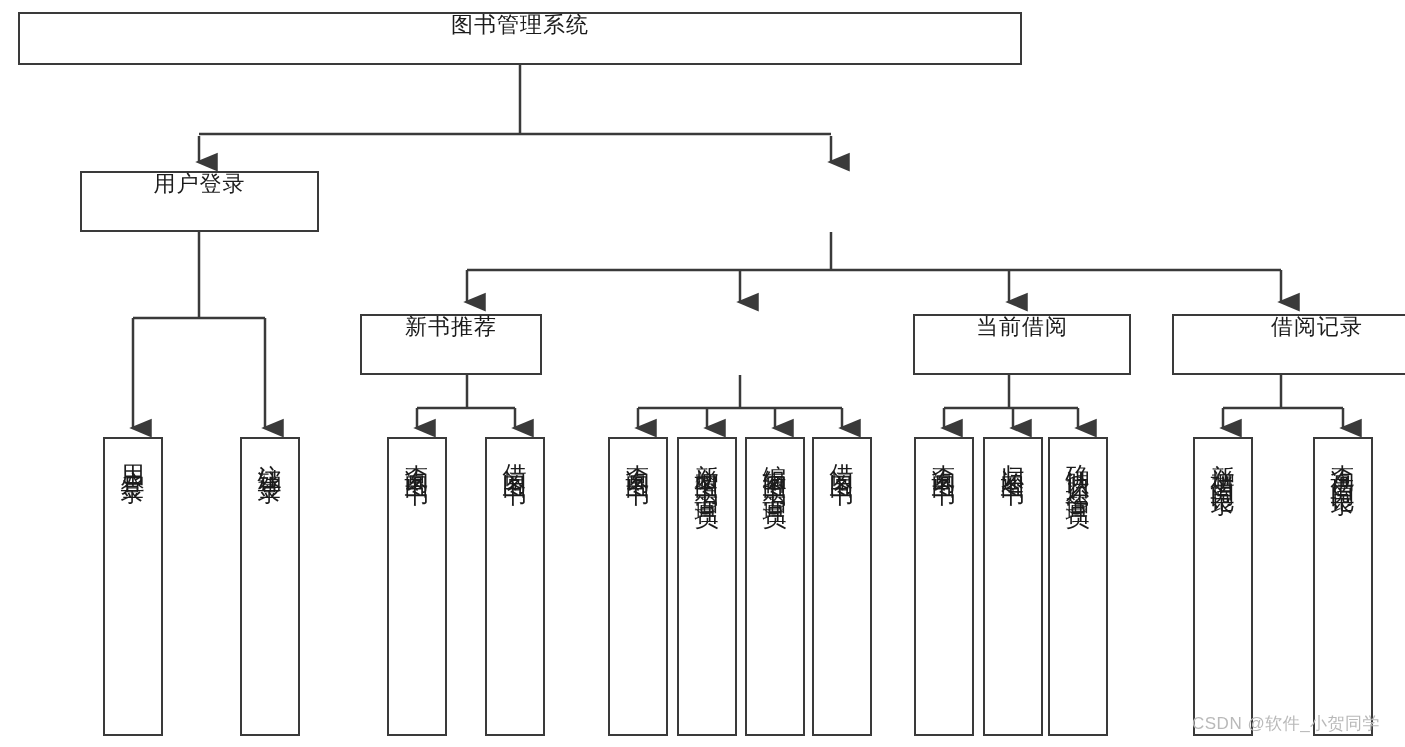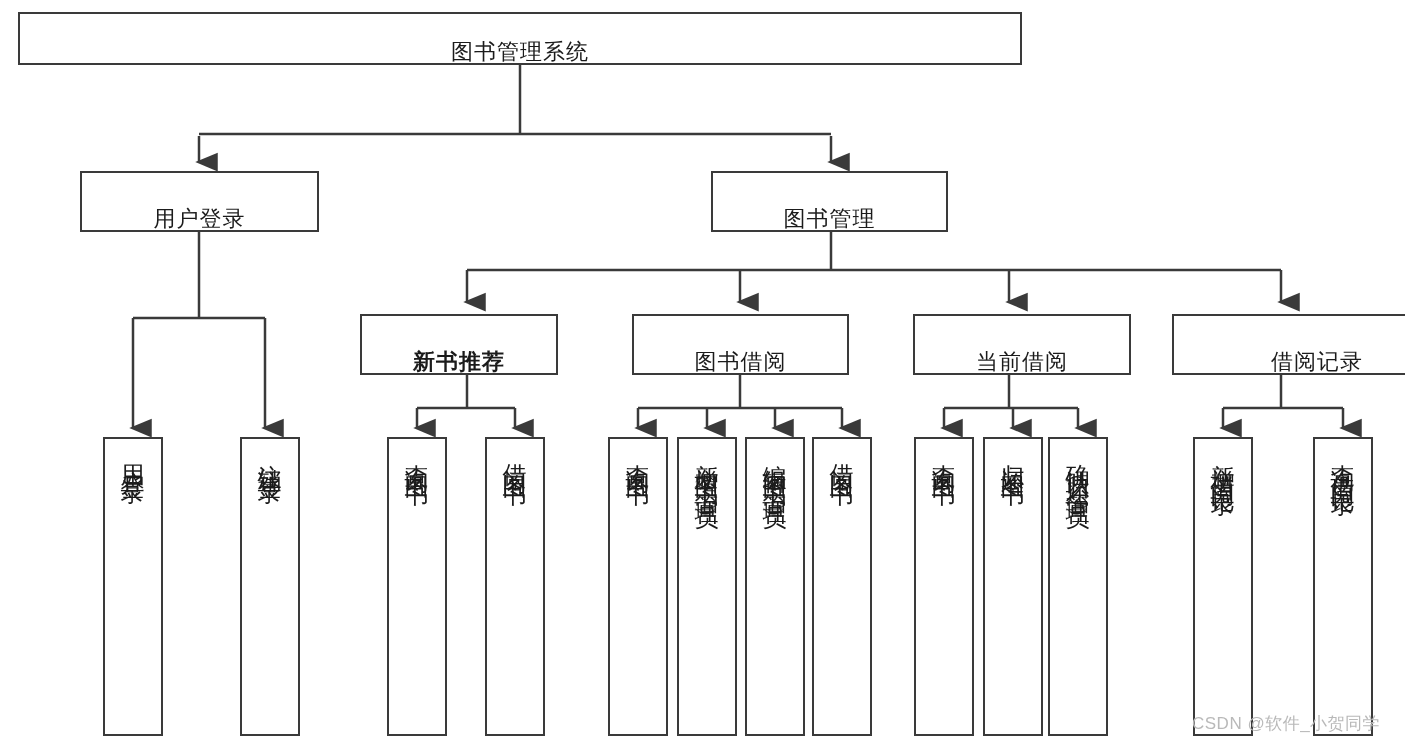--- a/index.html
+++ b/index.html
@@ -23,21 +23,21 @@
     top: 0;
     width: 1405px;
     height: 747px;
   }
   .node {
     position: absolute;
     box-sizing: border-box;
     border: 2.5px solid #3a3a3a;
     background: #ffffff;
     display: flex;
-    align-items: flex-end;
+    align-items: flex-start;
     justify-content: center;
     color: #1b1b1b;
   }
   .node-h .label {
     font-size: 22px;
     letter-spacing: 1px;
     white-space: nowrap;
     line-height: 1;
   }
   .node-v {
@@ -119,29 +119,23 @@
     </g>
   </svg>
 
   <div class="node node-h" style="left:18px; top:12px; width:1004px; height:53px;">
     <span class="label">图书管理系统</span>
   </div>
 
   <div class="node node-h" style="left:80px; top:171px; width:239px; height:61px;">
     <span class="label">用户登录</span>
   </div>
-  <div class="node node-h" style="left:711px; top:171px; width:237px; height:61px;">
-    <span class="label">图书管理</span>
-  </div>
 
-  <div class="node node-h" style="left:360px; top:314px; width:198px; height:61px;font-weight:bold;">
+  <div class="node node-h" style="left:360px; top:314px; width:182px; height:61px;">
     <span class="label">新书推荐</span>
-  </div>
-  <div class="node node-h" style="left:632px; top:314px; width:217px; height:61px;">
-    <span class="label">图书借阅</span>
   </div>
   <div class="node node-h" style="left:901px; top:314px; width:218px; height:61px;margin-left:12px;">
     <span class="label">当前借阅</span>
   </div>
   <div class="node node-h" style="left:1172px; top:314px; width:251px; height:61px;padding-left:39px;">
     <span class="label">借阅记录</span>
   </div>
 
   <div class="node node-v" style="left:103px; top:437px; width:60px; height:299px;">
     <span class="label">用户登录</span>

